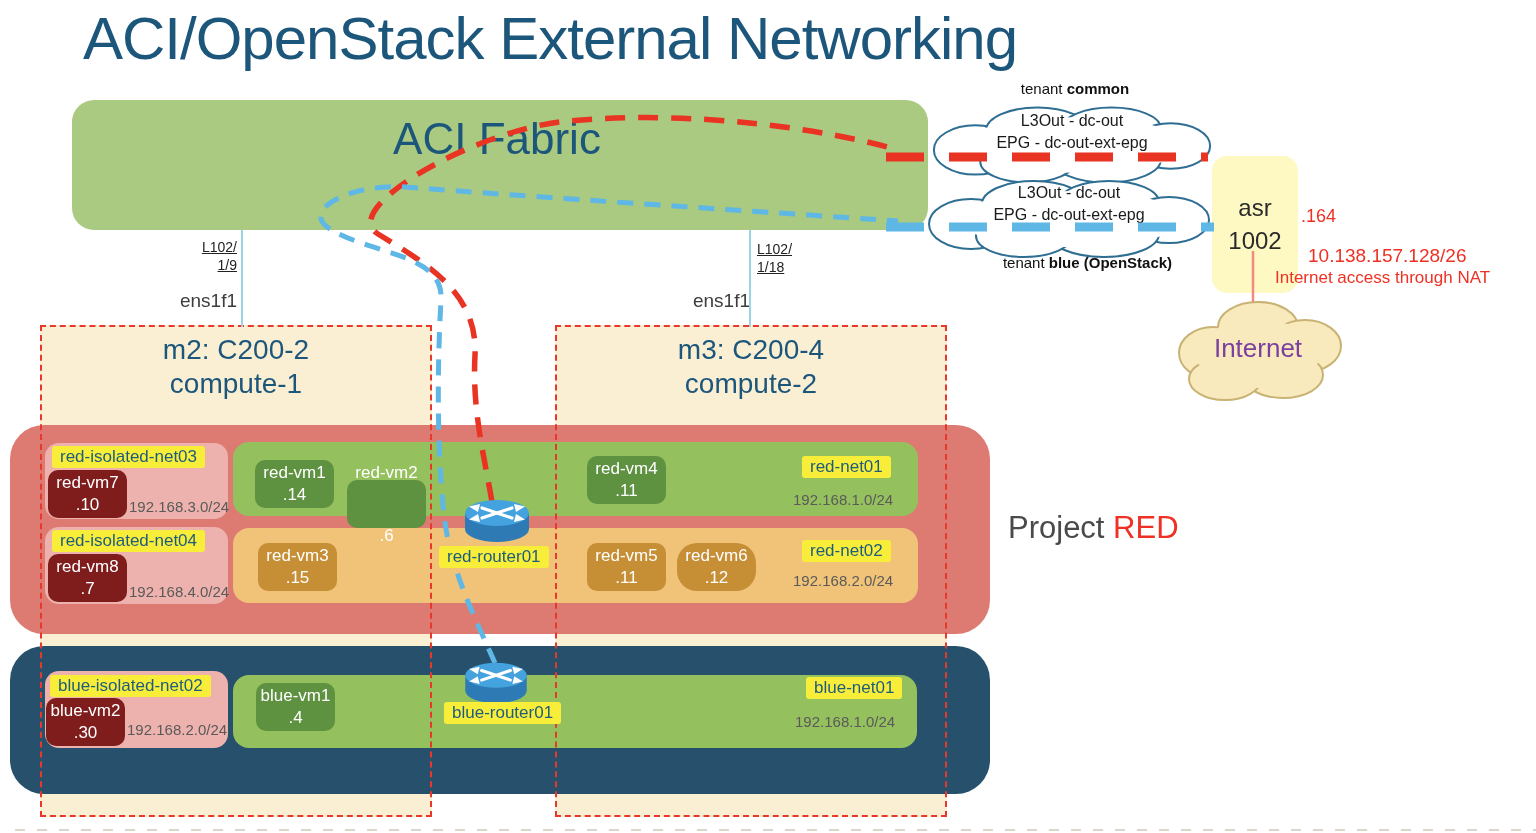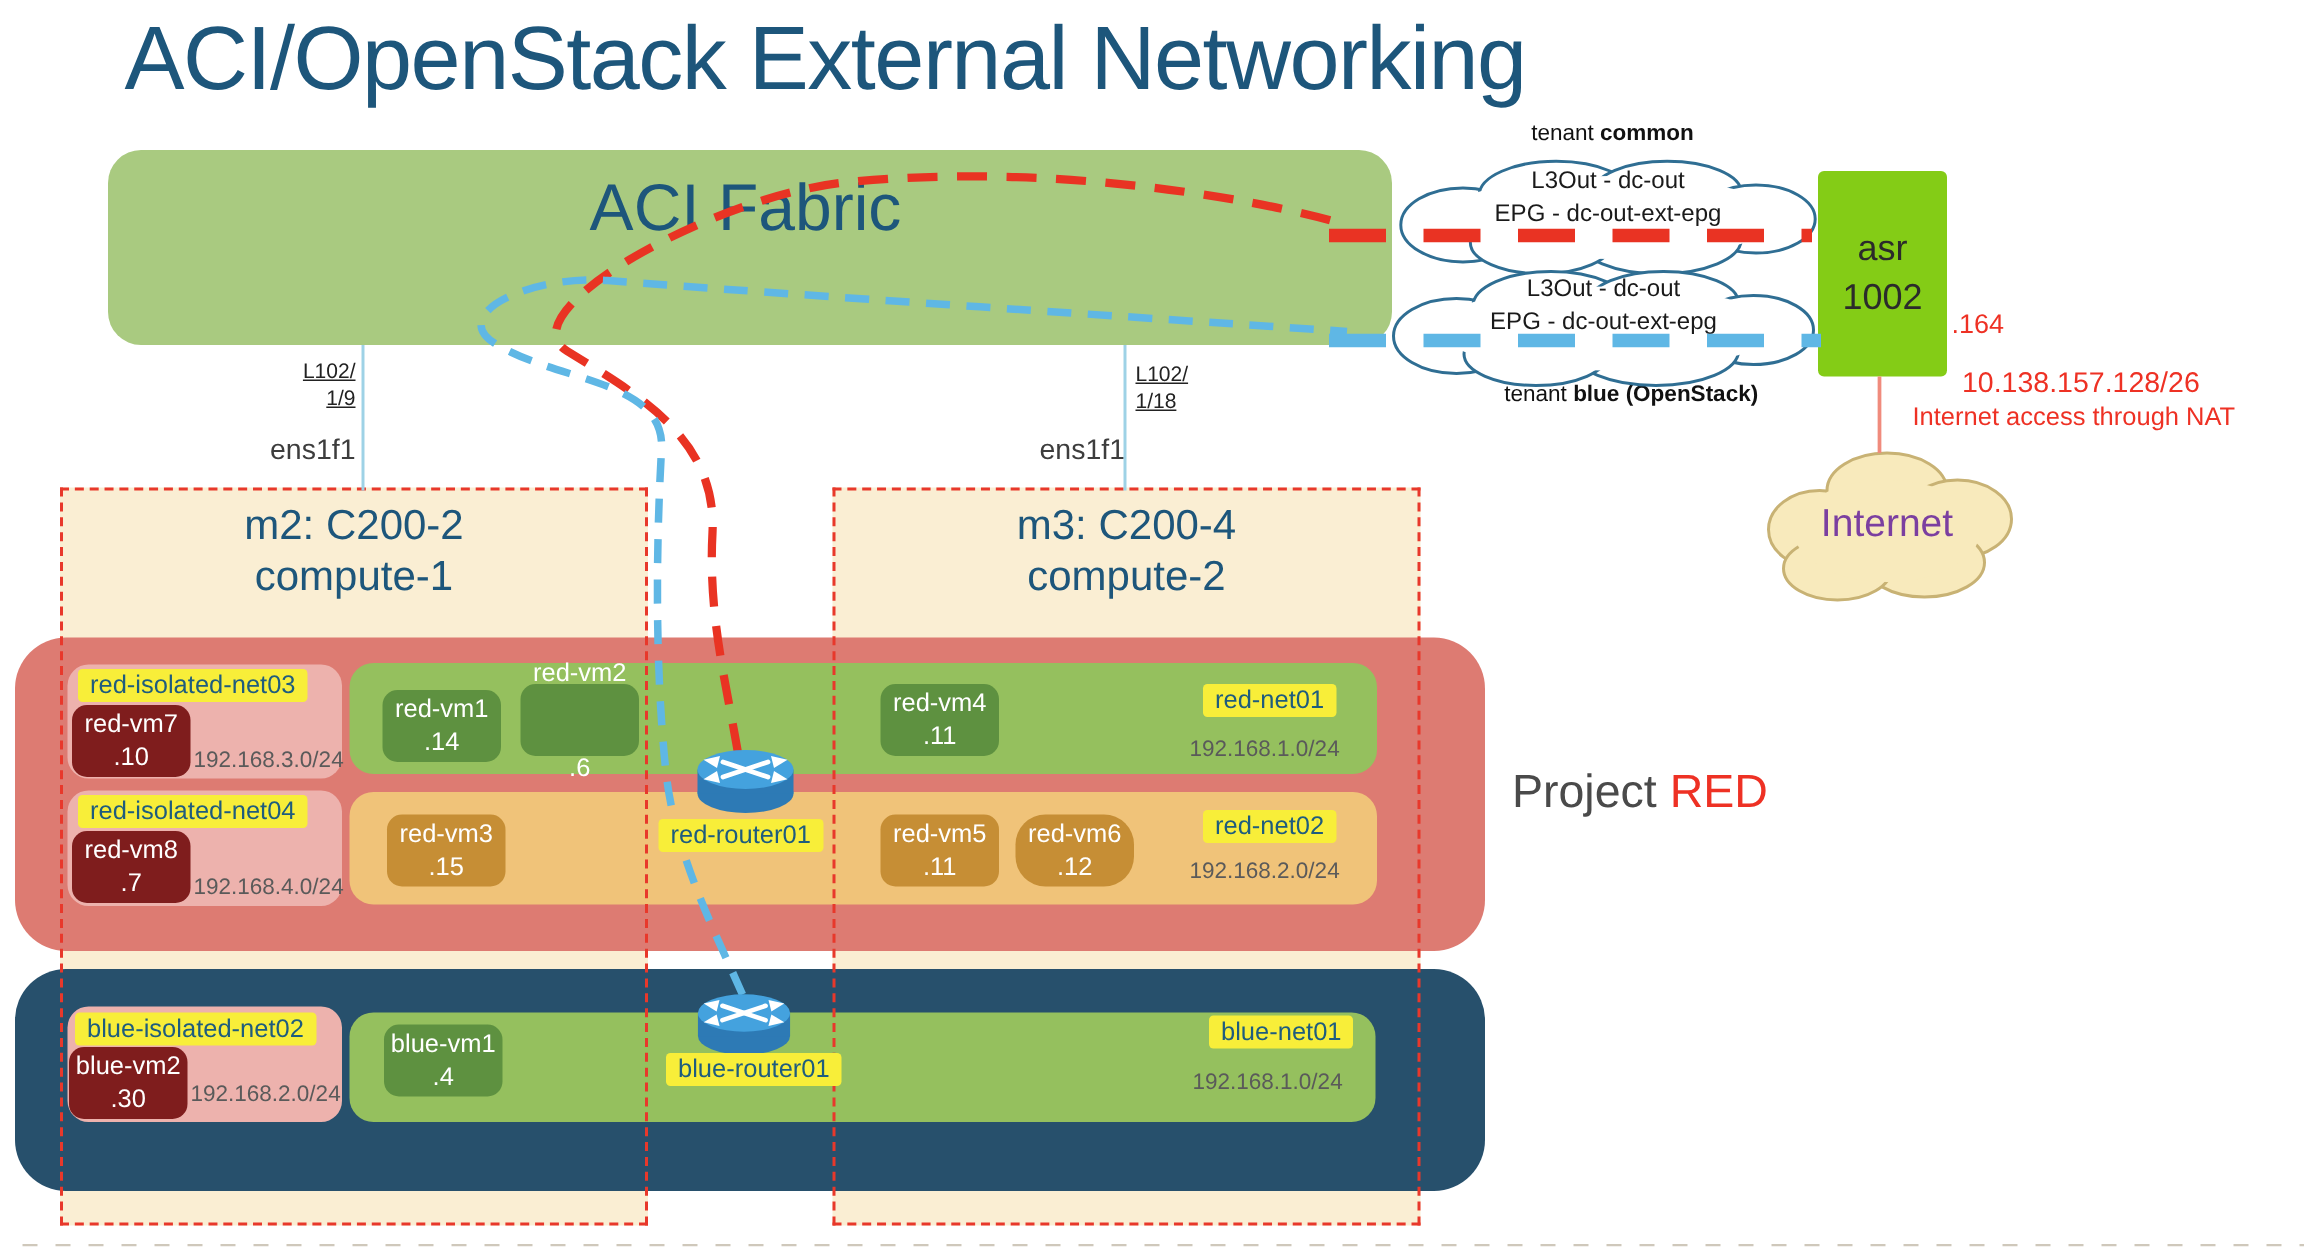--- a/index.html
+++ b/index.html
@@ -21,22 +21,22 @@
   .vm-dkred{background:#7f1d1d;}
   .vm-dkgreen{background:#5e9140;}
   .vm-dkorange{background:#c68e35;}
   .ylabel{background:#f8ee39;color:#1e5c7e;font-size:17px;padding:1px 8px;border-radius:3px;
       white-space:nowrap;z-index:20;}
   .subnet{font-size:15px;color:#5a5a5a;white-space:nowrap;z-index:20;}
   .cloud{z-index:45;}
   .cloudtext{font-size:16px;color:#1a1a1a;text-align:center;line-height:1.35;z-index:46;}
   .tenant{font-size:15px;color:#111;text-align:center;white-space:nowrap;z-index:8;}
   .tenant b{font-weight:bold;}
-  .asr{background:#84cc16;border-radius:4px;color:#2b2b2b;font-size:24px;text-align:center;
-      line-height:1.35;display:flex;flex-direction:column;justify-content:center;z-index:20;}
+  .asr{background:#fef9c3;border-radius:15px;color:#2b2b2b;font-size:24px;text-align:center;
+      line-height:1.35;display:flex;flex-direction:column;justify-content:center;z-index:20;margin-top:42px;}
   .rednote{color:#ee3124;white-space:nowrap;z-index:20;}
   .internet-label{font-size:26px;color:#7b3fa0;text-align:center;z-index:46;}
   .project{font-size:31px;color:#4a4a4a;white-space:nowrap;z-index:20;}
   .project .pred{color:#ee3124;}
   .project .pblue{color:#4aa8e8;}
   .portlbl{font-size:14px;color:#222;line-height:1.3;z-index:8;text-decoration:underline;}
   .niclbl{font-size:19px;color:#3d3d3d;z-index:8;}
   .t-right{text-align:right;}
   .router{z-index:55;}
   svg.overlay{position:absolute;left:0;top:0;z-index:50;pointer-events:none;}
@@ -154,21 +154,21 @@
     <div>red-vm8</div>
     <div>.7</div>
   </div>
   <div class="abs subnet" style="left:129px;top:583px;">192.168.4.0/24</div>
 
   <div class="abs net-green" style="left:233px;top:442px;width:685px;height:74px;"></div>
   <div class="abs vm vm-dkgreen" style="left:255px;top:460px;">
     <div>red-vm1</div>
     <div>.14</div>
   </div>
-  <div class="abs vm vm-dkgreen" style="left:347px;top:456px;gap:41px;">
+  <div class="abs vm vm-dkgreen" style="left:347px;top:480px;gap:41px;">
     <div>red-vm2</div>
     <div>.6</div>
   </div>
   <div class="abs vm vm-dkgreen" style="left:587px;top:456px;">
     <div>red-vm4</div>
     <div>.11</div>
   </div>
   <div class="abs ylabel" style="left:802px;top:456px;">red-net01</div>
   <div class="abs subnet" style="left:793px;top:491px;">192.168.1.0/24</div>
 

